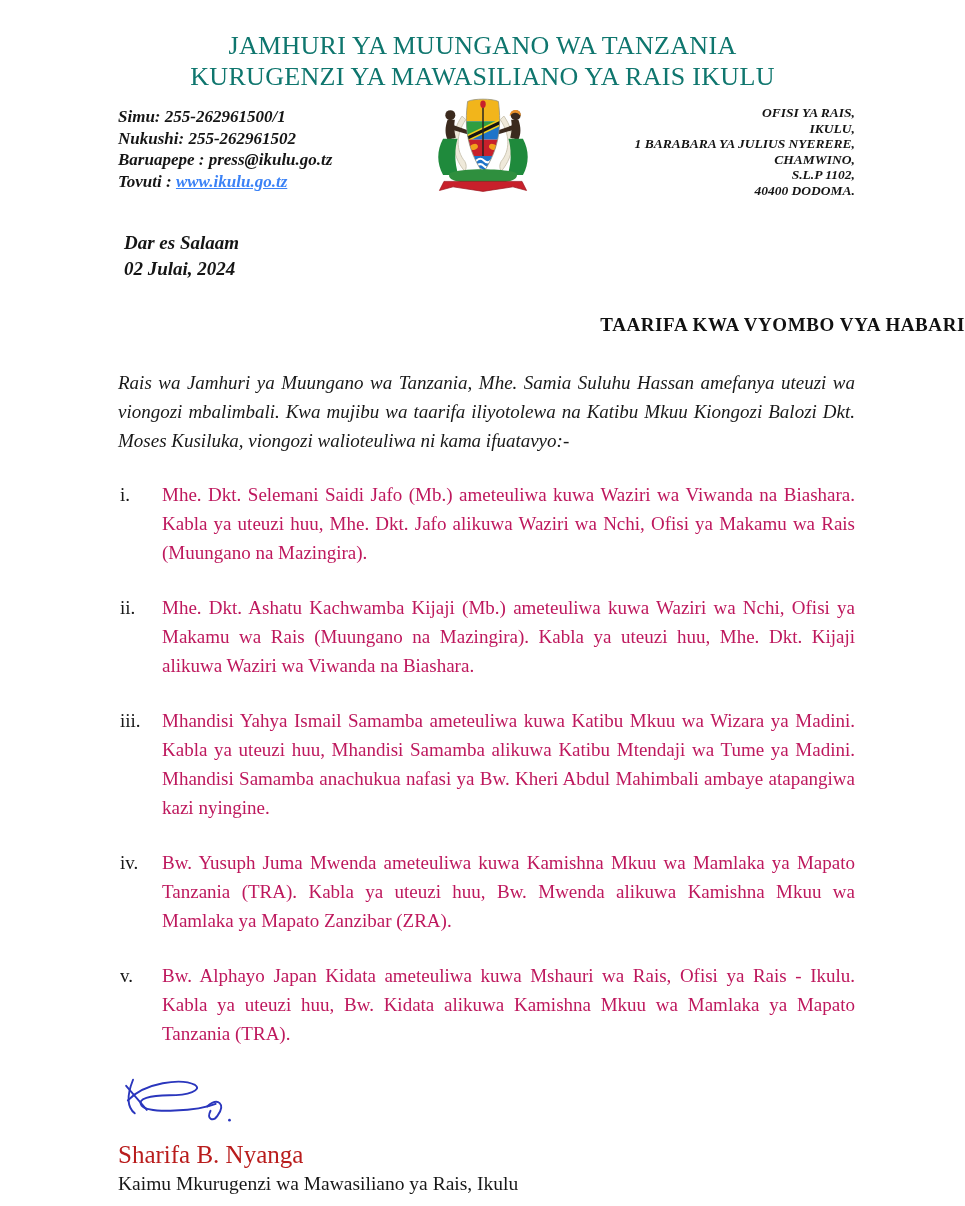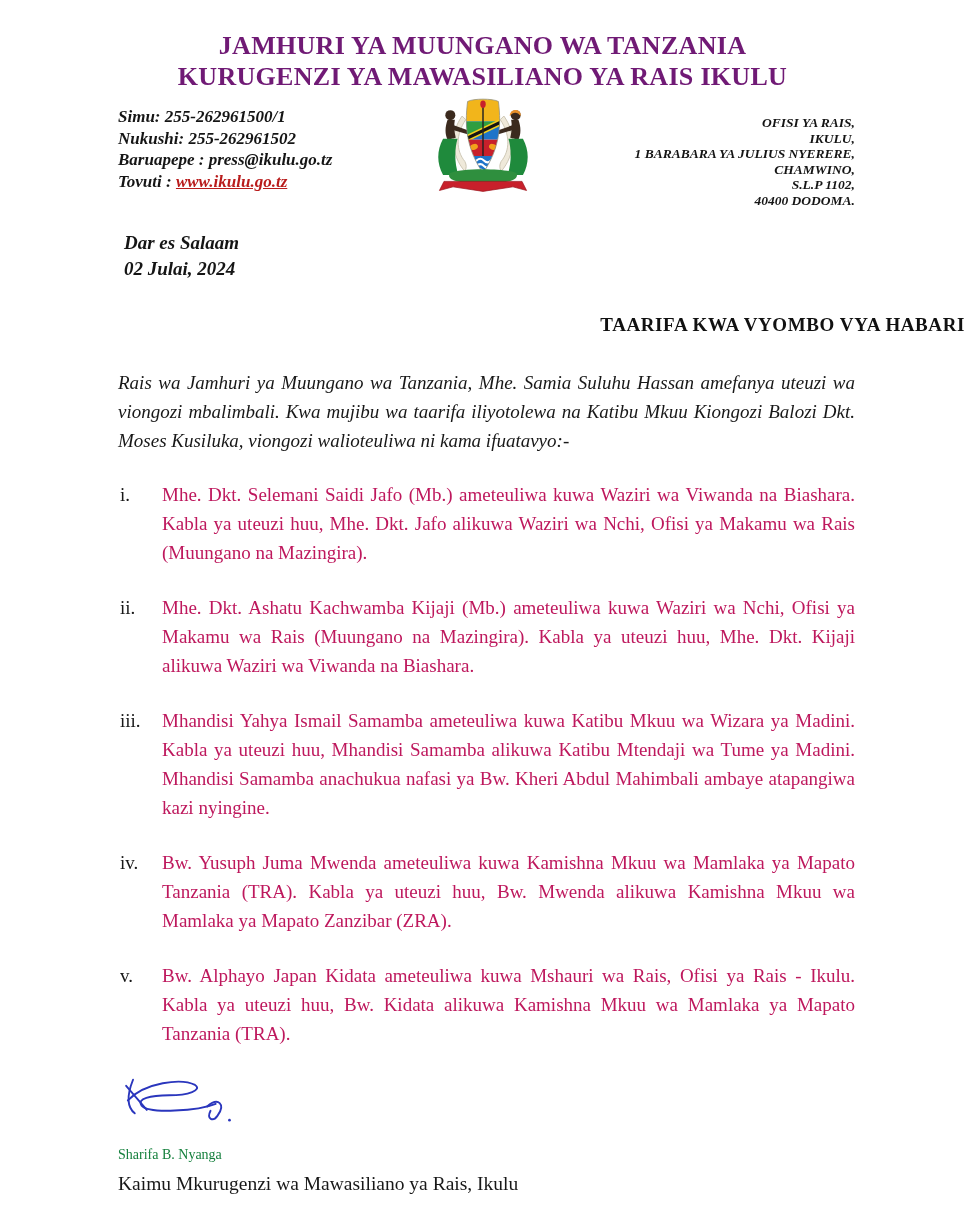--- a/index.html
+++ b/index.html
@@ -7,33 +7,33 @@
   .page {
     position:relative;
     width:965px; height:1206px;
     background:#ffffff;
     font-family:"Liberation Serif", serif;
     color:#1b1b1b;
     overflow:hidden;
   }
   .title-block { text-align:center; padding-top:30px; }
   .title-line {
-    font-size:26px; font-weight:bold; line-height:31px; letter-spacing:0.3px;
-    color:#701a75;
+    font-size:26px; font-weight:normal; line-height:31px; letter-spacing:0.3px;
+    color:#0f766e;
   }
   .letterhead { position:relative; height:118px; margin-top:6px; }
   .contact-block {
     position:absolute; left:118px; top:8px;
     font-size:17px; font-weight:bold; font-style:italic; line-height:21.5px;
     color:#151515;
   }
-  .contact-link { color:#b91c1c; text-decoration:underline; }
+  .contact-link { color:#3b82f6; text-decoration:underline; }
   .emblem-wrap { position:absolute; left:50%; top:-4px; transform:translateX(-50%); }
   .address-block {
-    position:absolute; right:110px; top:17px; text-align:right;
+    position:absolute; right:110px; top:7px; text-align:right;
     font-size:13.5px; font-weight:bold; font-style:italic; line-height:15.5px;
     color:#151515;
   }
   .dateline {
     margin:14px 0 0 124px;
     font-size:19px; font-weight:bold; font-style:italic; line-height:26px;
     color:#151515;
   }
   .doc-heading {
     text-align:right; margin-top:32px;
@@ -47,21 +47,21 @@
   .appointment { display:flex; margin-bottom:26px; }
   .appointment:last-child { margin-bottom:0; }
   .numeral {
     flex:0 0 42px; font-size:19px; line-height:29px; color:#181818;
   }
   .appointment-text {
     flex:1; font-size:19px; line-height:29px; text-align:justify; color:#be185d;
   }
   .signature-block { margin:24px 0 0 114px; }
   .signature-ink { display:block; }
-  .signatory-name { margin:6px 0 0 4px; font-size:14px; line-height:29px; color:#15803d; }
+  .signatory-name { margin:6px 0 0 4px; font-size:25px; line-height:29px; color:#b91c1c; }
   .signatory-title { margin-left:4px; font-size:19.5px; line-height:29px; color:#181818; }
 </style>
 </head>
 <body>
 
 <div class="page">
 
   <div class="title-block">
     <div class="title-line">JAMHURI YA MUUNGANO WA TANZANIA</div>
     <div class="title-line">KURUGENZI YA MAWASILIANO YA RAIS IKULU</div>

